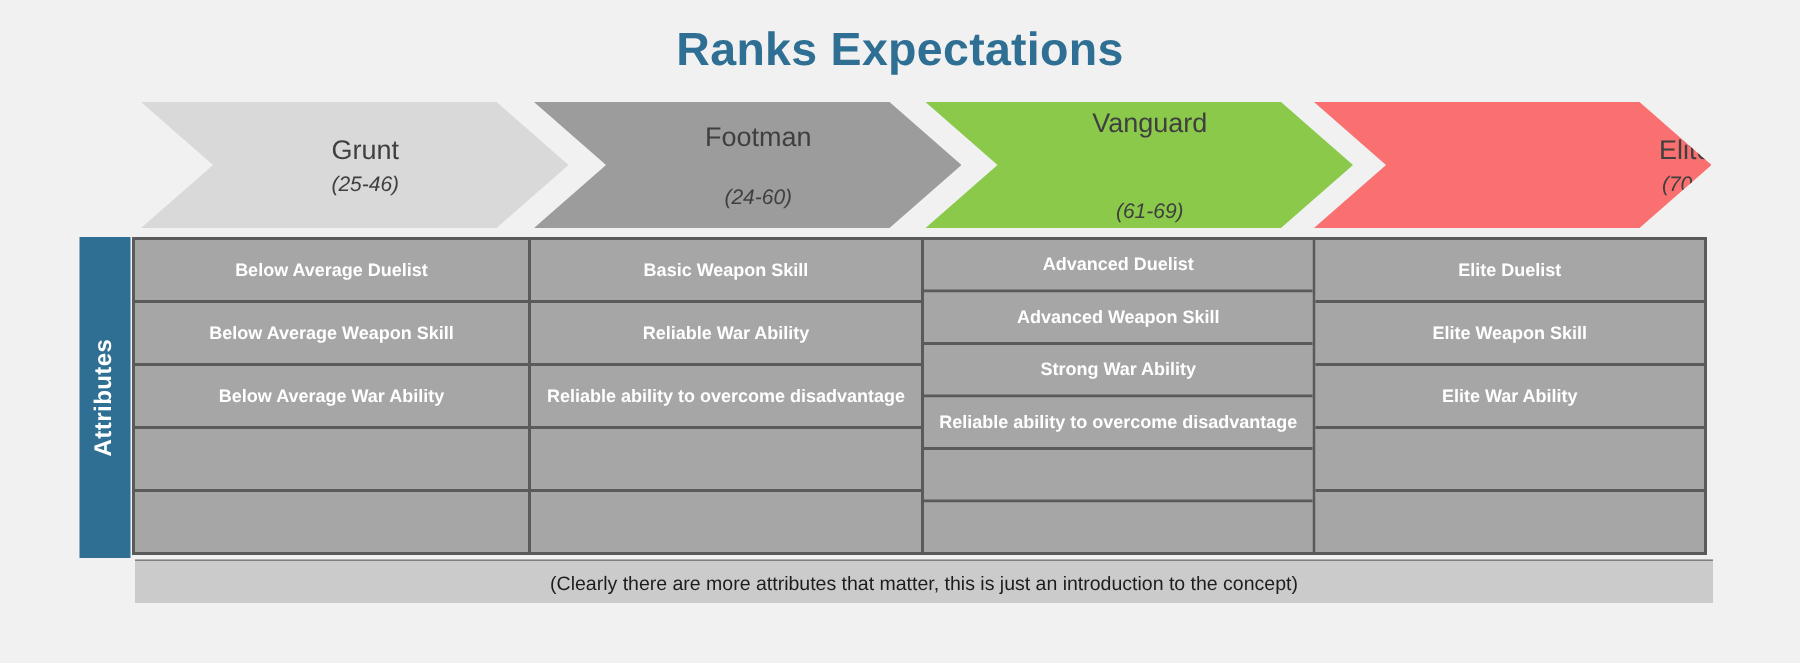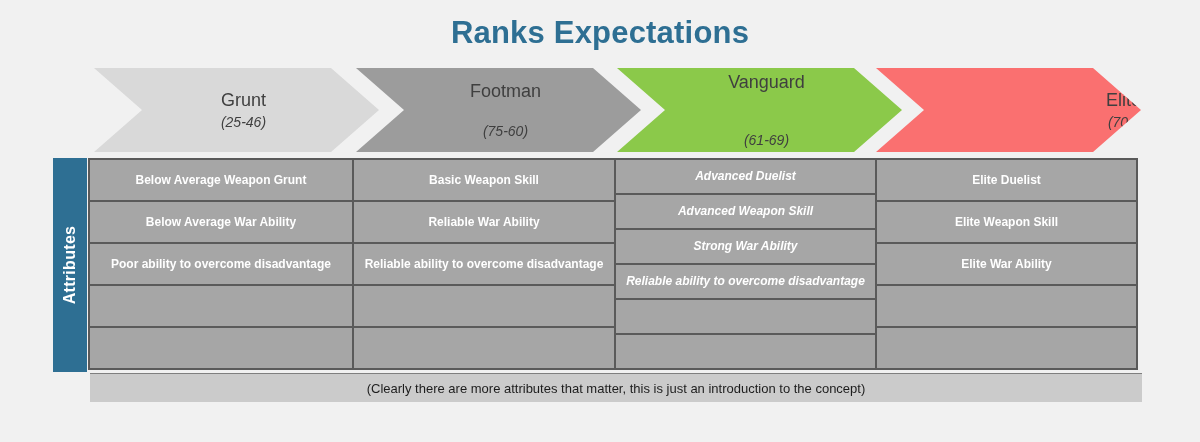--- a/index.html
+++ b/index.html
@@ -108,21 +108,21 @@
   .mcol {
     height: 100%;
     box-sizing: border-box;
     display: flex;
     flex-direction: column;
     border-right: 2px solid #5a5a5a;
   }
   .mcol:last-child { border-right: none; }
   #mcol0 { width: 264px; }
   #mcol1 { width: 262px; }
-  #mcol2 { width: 261px; font-style: italic; }
+  #mcol2 { width: 261px; }
   #mcol3 { flex: 1 1 auto; }
 
   .cell {
     flex: 1 1 0;
     box-sizing: border-box;
     border-bottom: 2px solid #5a5a5a;
     background: #a6a6a6;
     display: flex;
     align-items: center;
     justify-content: center;
@@ -162,21 +162,21 @@
 
   <div id="chevrons">
 
     <div class="chev" id="chev0">
       <div class="cname">Grunt</div>
       <div class="crange">(25-46)</div>
     </div>
 
     <div class="chev" id="chev1">
       <div class="cname">Footman</div>
-      <div class="crange">(75-60)</div>
+      <div class="crange">(24-60)</div>
     </div>
 
     <div class="chev" id="chev2">
       <div class="cname">Vanguard</div>
       <div class="crange">(61-69)</div>
     </div>
 
     <div class="chev" id="chev3">
       <div class="cname">Elite</div>
       <div class="crange">(70+)</div>
@@ -184,23 +184,23 @@
 
   </div>
 
   <div id="attr-panel">
     <div id="attr-label">Attributes</div>
   </div>
 
   <div id="matrix">
 
     <div class="mcol" id="mcol0">
-      <div class="cell">Below Average Weapon Grunt</div>
+      <div class="cell">Below Average Duelist</div>
+      <div class="cell">Below Average Weapon Skill</div>
       <div class="cell">Below Average War Ability</div>
-      <div class="cell">Poor ability to overcome disadvantage</div>
       <div class="cell empty"></div>
       <div class="cell empty"></div>
     </div>
 
     <div class="mcol" id="mcol1">
       <div class="cell">Basic Weapon Skill</div>
       <div class="cell">Reliable War Ability</div>
       <div class="cell">Reliable ability to overcome disadvantage</div>
       <div class="cell empty"></div>
       <div class="cell empty"></div>

